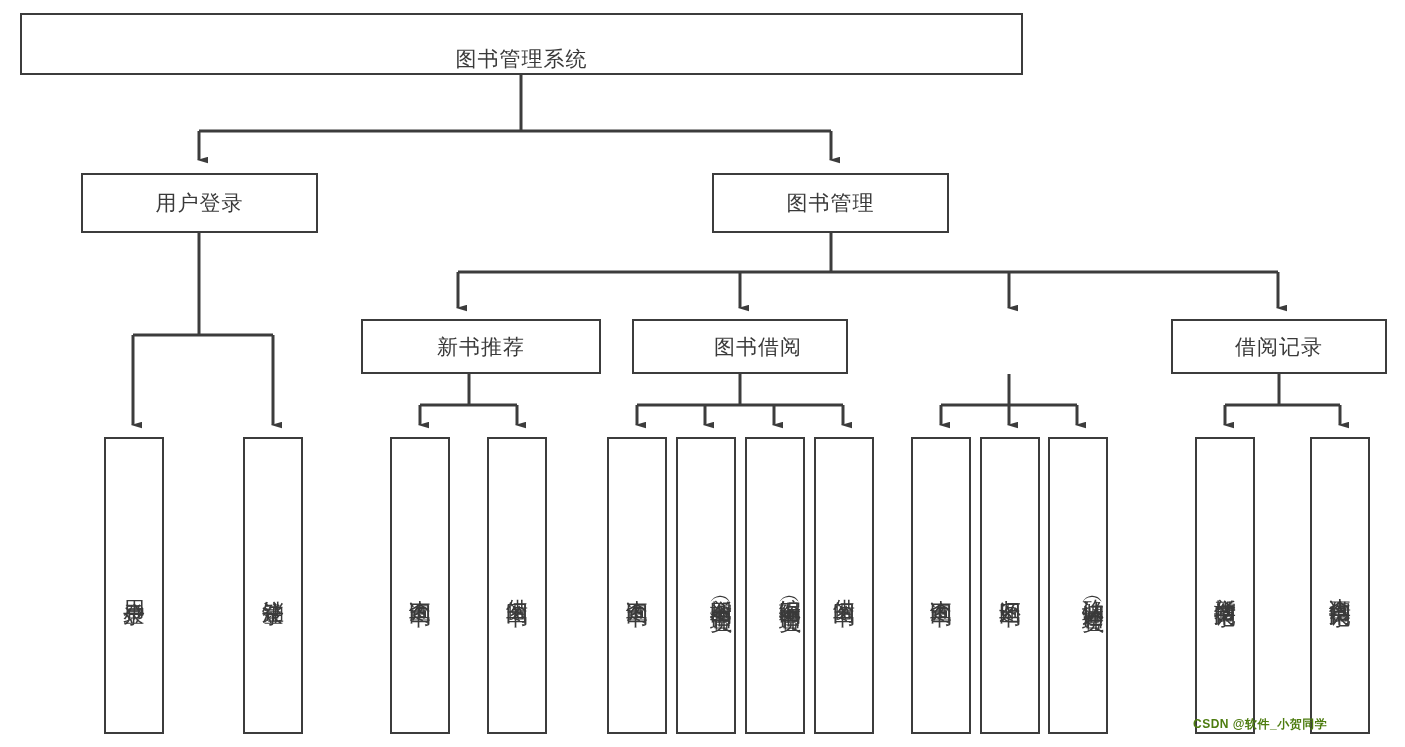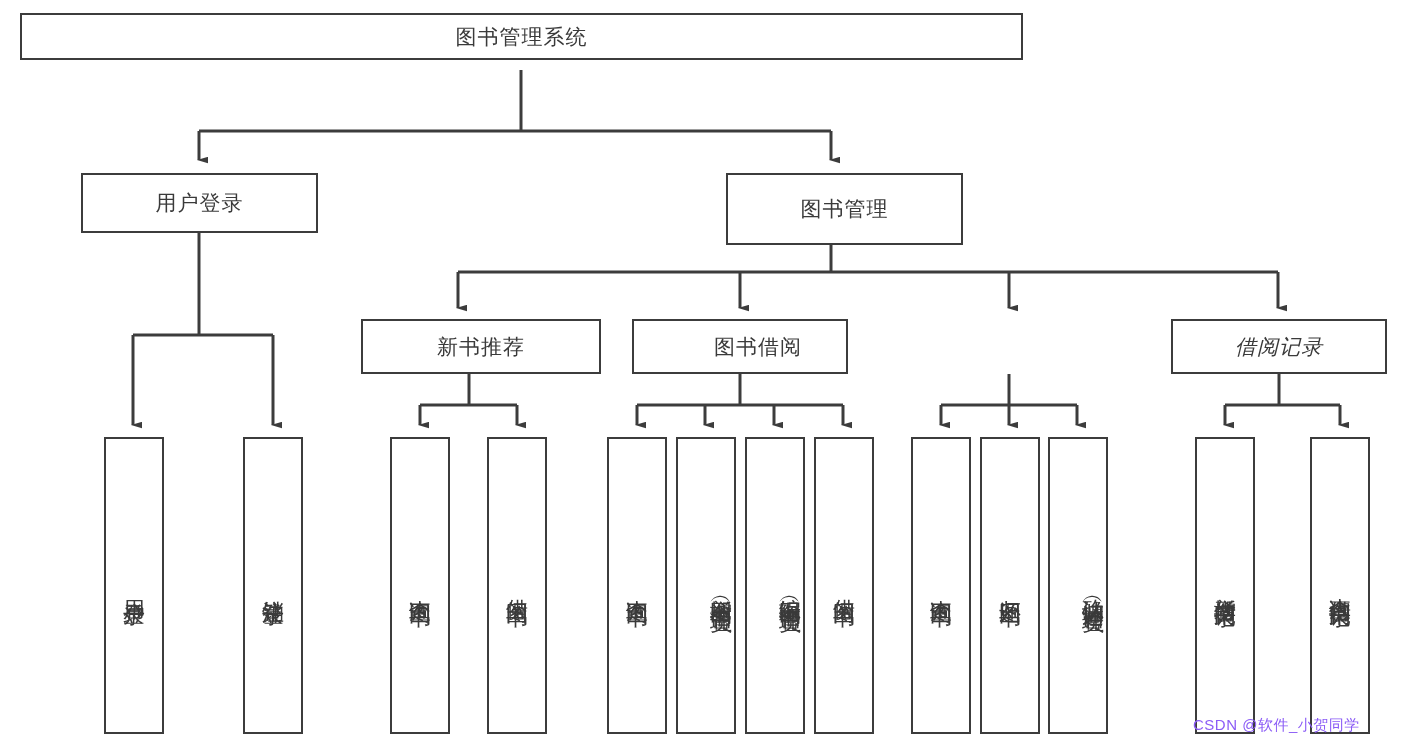--- a/index.html
+++ b/index.html
@@ -53,24 +53,25 @@
     padding-top: 8px;
     white-space: nowrap;
     overflow: hidden;
   }
   .node-v.centered {
     align-items: center;
     padding-top: 0;
   }
   .watermark {
     position: absolute;
-    font-size: 15px;
-    color: #8b5cf6;
+    font-size: 12px;
+    color: #4d7c0f;
     white-space: nowrap;
     letter-spacing: 0.5px;
+    font-weight: bold;
   }
 </style>
 </head>
 <body>
 
 <div id="canvas">
 
   <svg class="connectors" viewBox="0 0 1405 747" xmlns="http://www.w3.org/2000/svg">
     <defs>
       <marker id="arrow" markerWidth="10" markerHeight="12" refX="3.2" refY="9" orient="auto" markerUnits="userSpaceOnUse">
@@ -114,38 +115,38 @@
       <path d="M1009,405 L1009,425" marker-end="url(#arrow)"></path>
       <path d="M1077,405 L1077,425" marker-end="url(#arrow)"></path>
 
       <path d="M1279,374 L1279,405"></path>
       <path d="M1225,405 L1340,405"></path>
       <path d="M1225,405 L1225,425" marker-end="url(#arrow)"></path>
       <path d="M1340,405 L1340,425" marker-end="url(#arrow)"></path>
     </g>
   </svg>
 
-  <div class="node node-h node-root" style="left:20px; top:13px; width:1003px; height:47px;">
+  <div class="node node-h node-root" style="left:20px; top:13px; width:1003px; height:62px;align-items:flex-end;">
     <span>图书管理系统</span>
   </div>
 
   <div class="node node-h" style="left:81px; top:173px; width:237px; height:60px;">
     <span>用户登录</span>
   </div>
-  <div class="node node-h" style="left:712px; top:173px; width:237px; height:72px;margin-left:14px;">
+  <div class="node node-h" style="left:712px; top:173px; width:237px; height:60px;">
     <span>图书管理</span>
   </div>
 
   <div class="node node-h" style="left:361px; top:319px; width:240px; height:55px;">
     <span>新书推荐</span>
   </div>
   <div class="node node-h" style="left:632px; top:319px; width:216px; height:55px;padding-left:36px;">
     <span>图书借阅</span>
   </div>
-  <div class="node node-h" style="left:1171px; top:319px; width:216px; height:55px;font-style:italic;">
+  <div class="node node-h" style="left:1171px; top:319px; width:216px; height:55px;">
     <span>借阅记录</span>
   </div>
 
   <div class="node node-v centered" style="left:104px; top:437px; width:60px; height:297px;">
     <span>用户登录</span>
   </div>
   <div class="node node-v centered" style="left:243px; top:437px; width:60px; height:297px;">
     <span>注销登录</span>
   </div>
 

